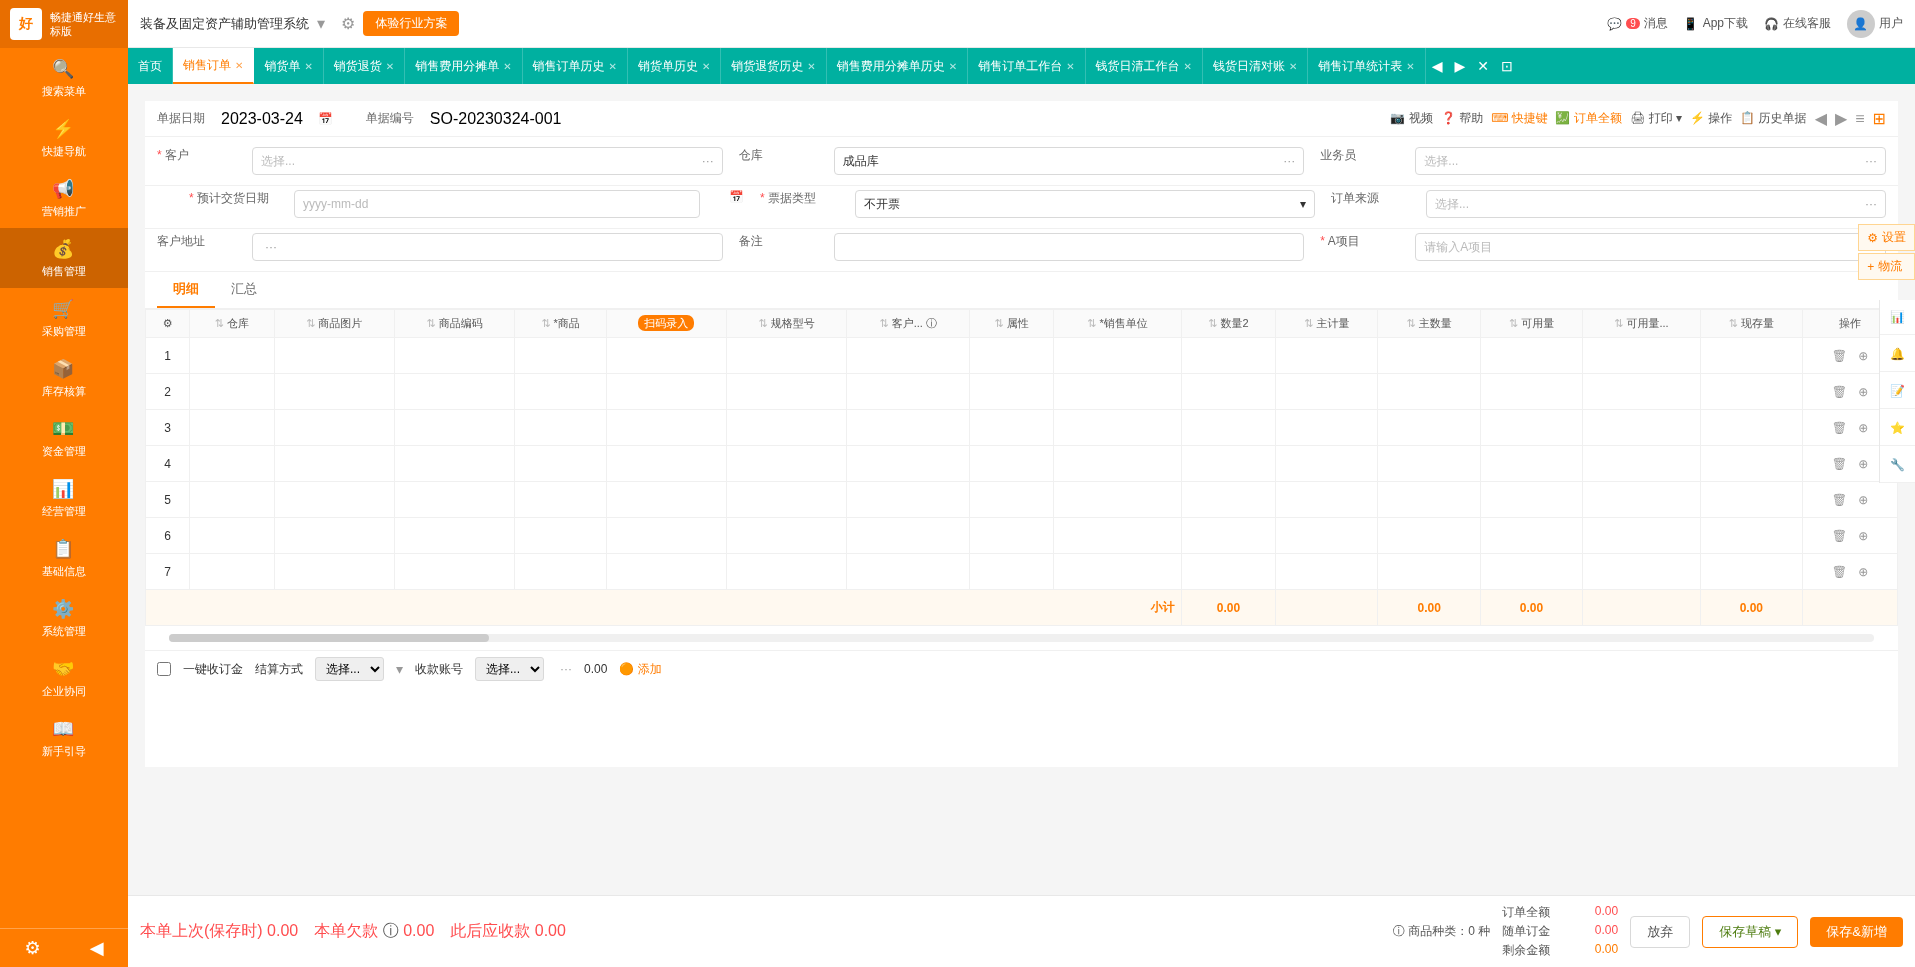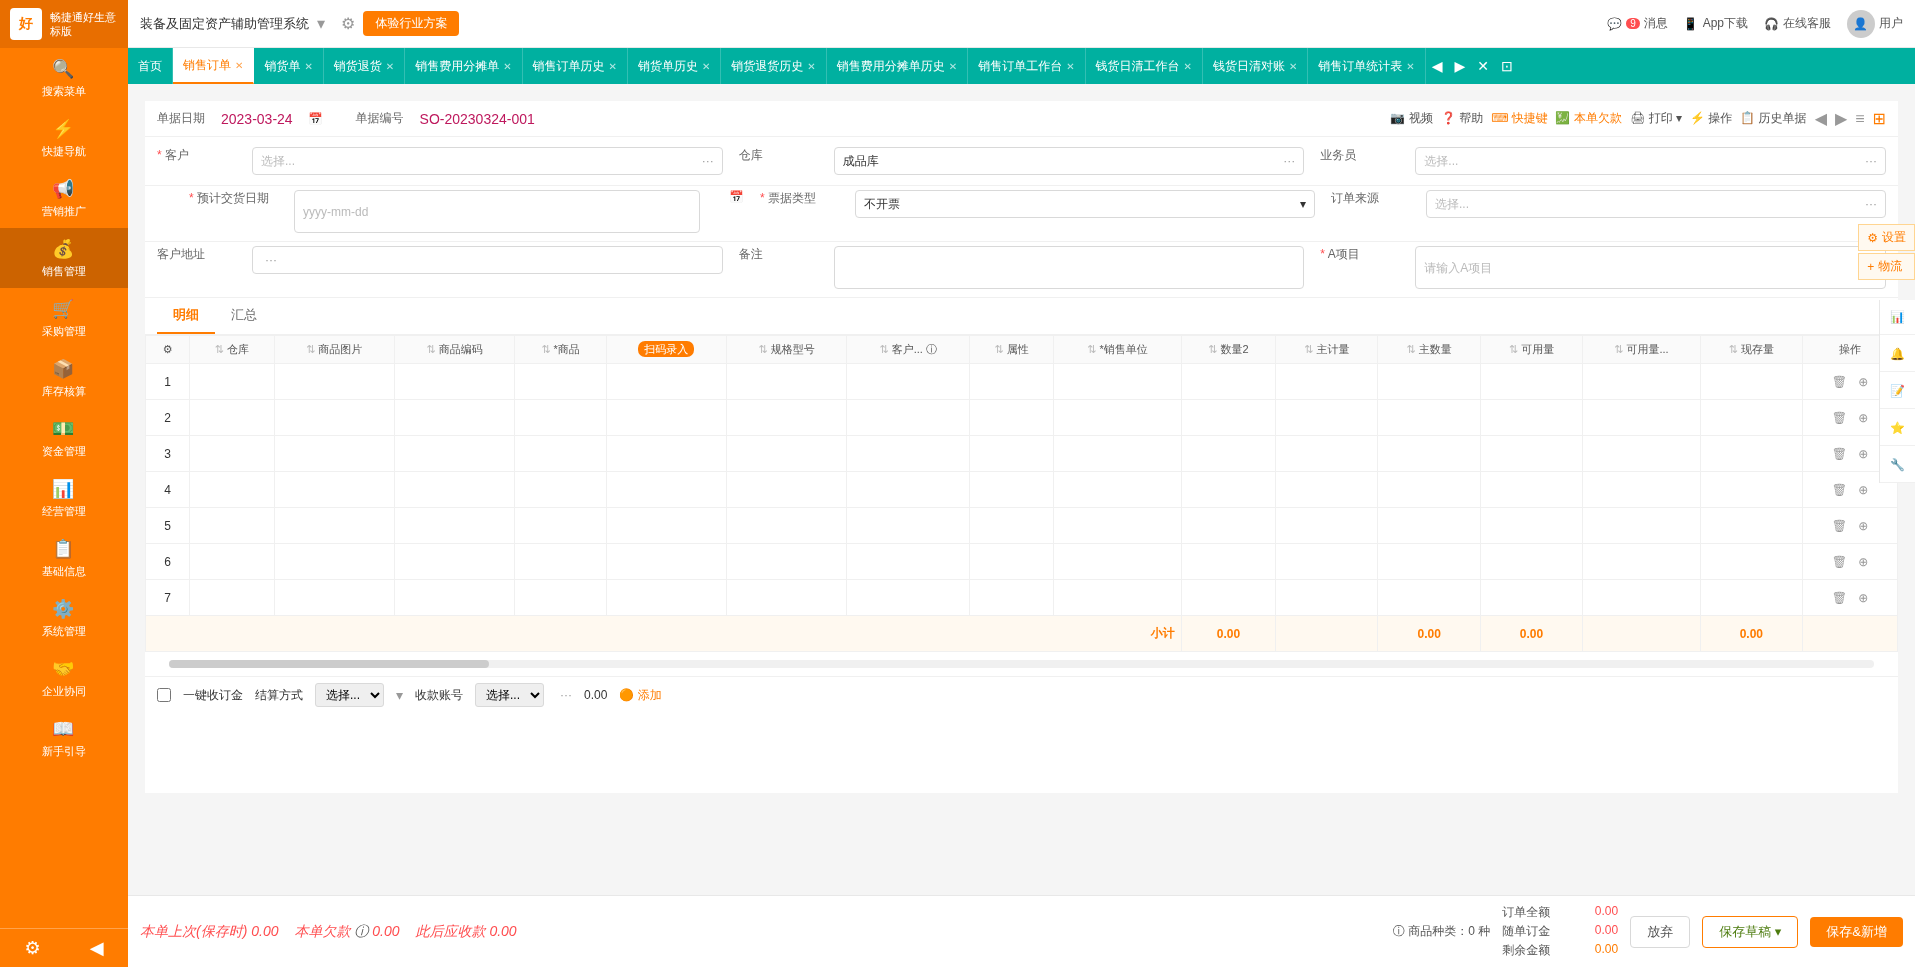--- a/index.html
+++ b/index.html
@@ -66,38 +66,38 @@
     .content-area {
       background: #fff; margin: 17px; padding: 0;
     }
 
     
     .form-header {
       display: flex; align-items: center; padding: 8px 12px;
       border-bottom: 1px solid #f0f0f0; gap: 16px; background: #fff;
     }
     .form-header-label { color: #666; font-size: 12px; }
-    .form-header-value { color: #be185d; font-size: 14px; }
+    .form-header-value { color: #000000; font-size: 16px; }
     .form-header-actions { margin-left: auto; display: flex; gap: 8px; align-items: center; }
     .action-btn { color: #555; font-size: 12px; cursor: pointer; display: flex; align-items: center; gap: 3px; }
     .action-btn.orange { color: #ff7c00; }
 
     
     .form-grid {
       display: grid; grid-template-columns: 1fr 1fr 1fr;
       padding: 8px 12px; gap: 8px 16px; background: #fff;
       border-bottom: 1px solid #f0f0f0;
     }
     .form-row { display: flex; align-items: flex-start; gap: 25px; min-height: 30px; }
     .form-label { color: #666; font-size: 12px; white-space: nowrap; min-width: 70px; }
     .form-label.required::before { content: "* "; color: #ff4d4f; }
     .form-input {
       flex: 1; border: 1px solid #d9d9d9; border-radius: 4px;
       padding: 3px 8px; font-size: 12px; outline: none; color: #333;
-      height: 43px;
+      height: 28px;
     }
     .form-input::placeholder { color: #bbb; }
     .form-select {
       flex: 1; border: 1px solid #d9d9d9; border-radius: 4px;
       padding: 3px 8px; font-size: 12px; height: 28px;
       display: flex; align-items: center; justify-content: space-between;
       cursor: pointer; color: #333;
     }
     .form-dots { color: #999; margin-left: 4px; }
 
@@ -145,21 +145,21 @@
       color: #ff7c00; font-size: 12px; cursor: pointer;
     }
 
     
     .bottom-bar {
       position: fixed; left: 128px; bottom: 0; right: 0;
       background: #fff; border-top: 1px solid #e8e8e8;
       display: flex; align-items: center; padding: 8px 12px;
       gap: 16px; z-index: 99;
     }
-    .bottom-stat { font-size: 14px; color: #555; font-style: italic; }
+    .bottom-stat { font-size: 16px; color: #555; }
     .bottom-stat span { color: #ff4d4f; }
     .bottom-right { margin-left: auto; display: flex; align-items: center; gap: 12px; }
     .order-summary { display: flex; flex-direction: column; align-items: flex-end; gap: 2px; }
     .order-row { display: flex; gap: 8px; font-size: 12px; }
     .order-label { color: #555; }
     .order-value { color: #ff4d4f; min-width: 60px; text-align: right; }
     .btn-discard {
       border: 1px solid #d9d9d9; background: #fff; color: #555;
       padding: 6px 16px; border-radius: 4px; cursor: pointer; font-size: 13px;
     }
@@ -340,21 +340,21 @@
     <div class="form-header">
       <span class="form-header-label">单据日期</span>
       <span class="form-header-value">2023-03-24</span>
       <span style="color:#999;">📅</span>
       <span class="form-header-label" style="margin-left:16px;">单据编号</span>
       <span class="form-header-value">SO-20230324-001</span>
       <div class="form-header-actions">
         <span class="action-btn">📷 视频</span>
         <span class="action-btn">❓ 帮助</span>
         <span class="action-btn orange">⌨ 快捷键</span>
-        <span class="action-btn orange">💹 本单欠款</span>
+        <span class="action-btn orange">💹 订单全额</span>
         <span class="action-btn">🖨 打印 ▾</span>
         <span class="action-btn">⚡ 操作</span>
         <span class="action-btn">📋 历史单据</span>
         <span style="color:#999;font-size:16px;">◀</span>
         <span style="color:#999;font-size:16px;">▶</span>
         <span style="color:#999;font-size:16px;">≡</span>
         <span style="color:#ff7c00;font-size:16px;">⊞</span>
       </div>
     </div>
 

